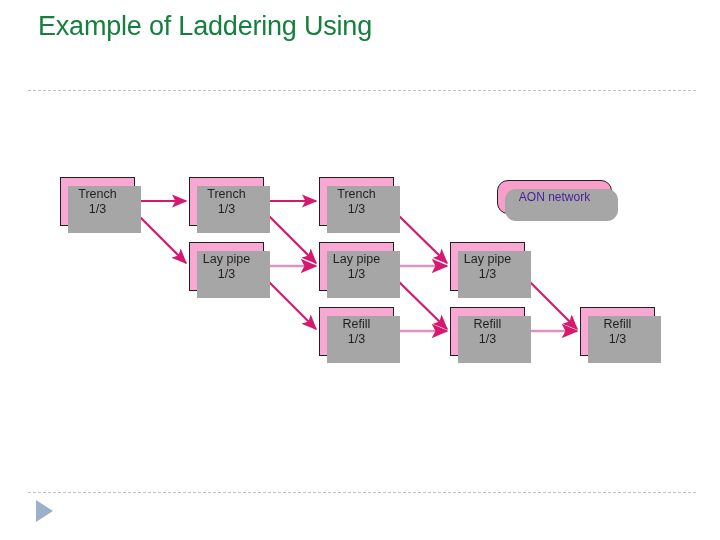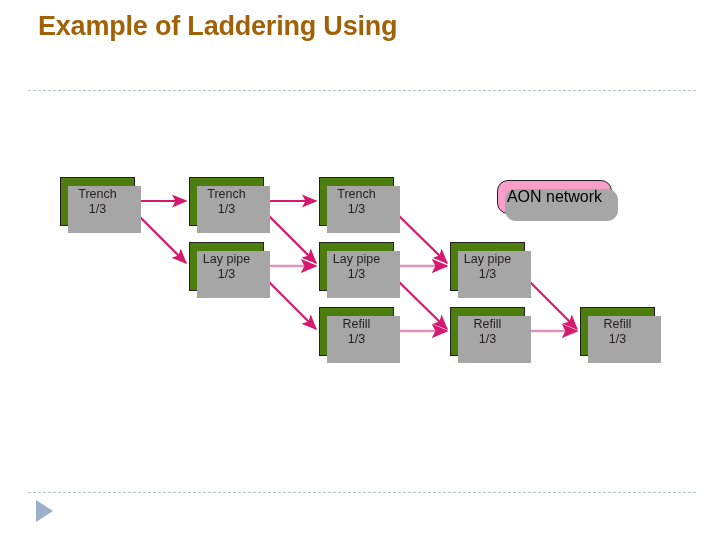--- a/index.html
+++ b/index.html
@@ -16,22 +16,22 @@
   }
 
   
   #slide-title {
     position: absolute;
     left: 38px;
     top: 8px;
     width: 640px;
     font-size: 27px;
     line-height: 36px;
-    color: #a16207;
-    font-weight: 700;
+    color: #15803d;
+    font-weight: 400;
     letter-spacing: -0.2px;
   }
   #slide-title .title-line {
     display: block;
     white-space: nowrap;
   }
 
   
   .divider {
     position: absolute;
@@ -69,21 +69,21 @@
     top: 0;
     width: 720px;
     height: 540px;
     pointer-events: none;
   }
 
   
   .node {
     position: absolute;
     box-sizing: border-box;
-    background: #4d7c0f;
+    background: #f9a8d4;
     border: 1.4px solid #231f20;
     color: #231f20;
     font-size: 12.5px;
     line-height: 15px;
     text-align: left;
     display: flex;
     flex-direction: column;
     align-items: center;
     justify-content: center;
     z-index: 5;
@@ -105,22 +105,22 @@
   #aon-callout {
     position: absolute;
     left: 497px;
     top: 180px;
     width: 115px;
     height: 34px;
     box-sizing: border-box;
     background: #f79fc8;
     border: 1.6px solid #231f20;
     border-radius: 11px;
-    color: #000000;
-    font-size: 16px;
+    color: #4c1d95;
+    font-size: 12px;
     display: flex;
     align-items: center;
     justify-content: center;
     z-index: 5;
   }
   #aon-callout::after {
     content: "";
     position: absolute;
     left: 7px;
     top: 8px;

